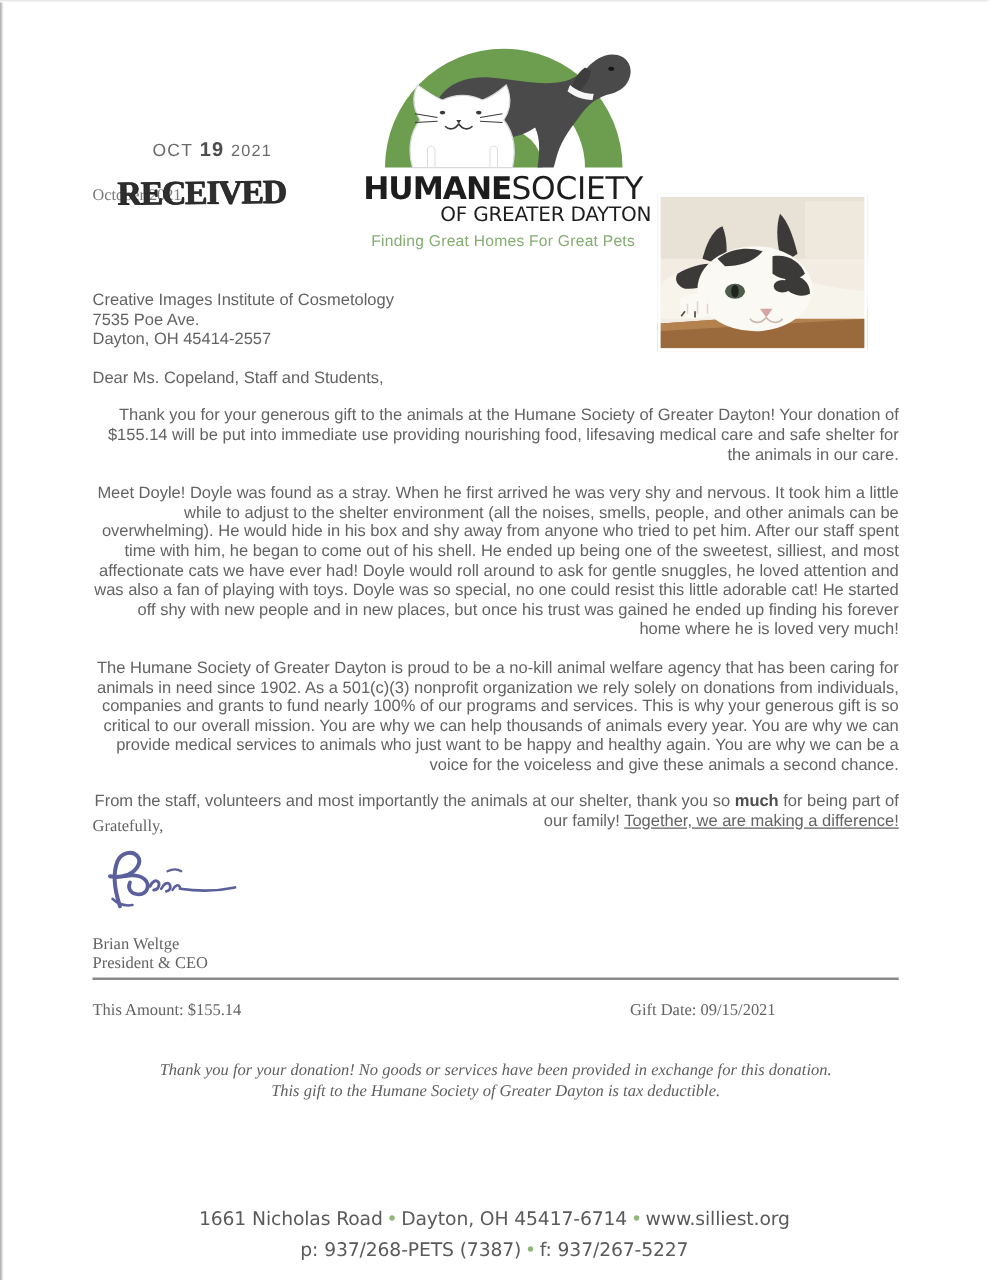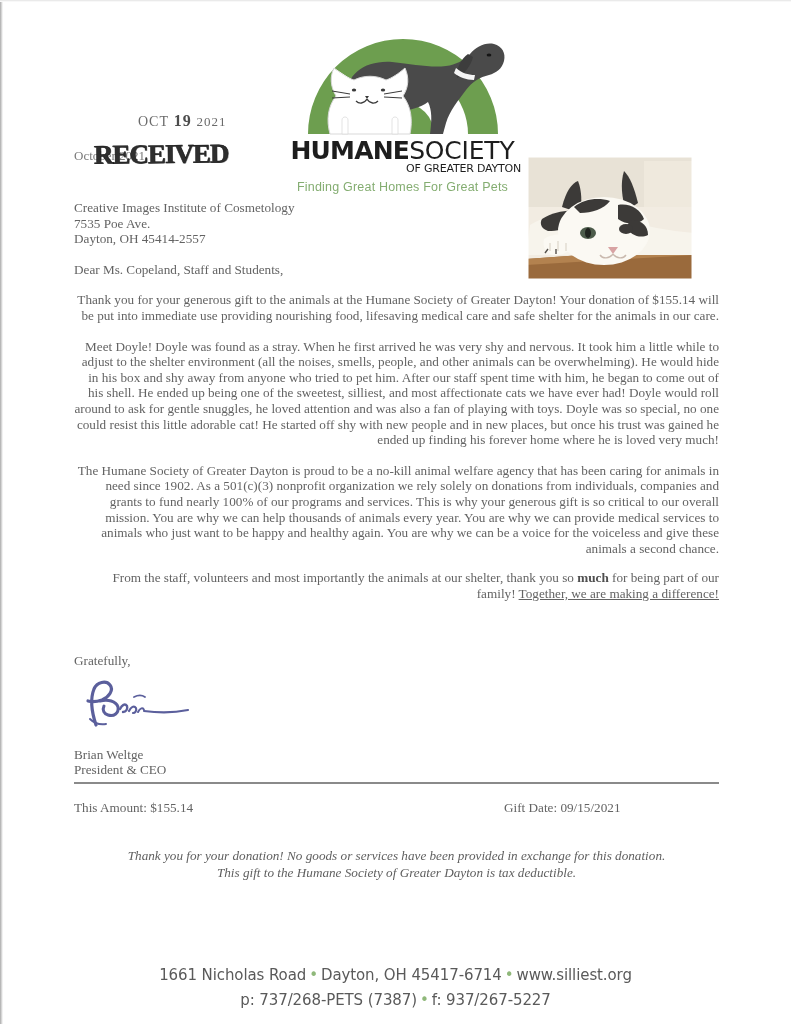--- a/index.html
+++ b/index.html
@@ -39,26 +39,25 @@
     position: absolute;
     left: 74px;
     top: 112px;
     width: 300px;
     height: 60px;
   }
   .date-stamp {
     position: absolute;
     left: 48px;
     top: 0px;
-    font-family: Liberation Serif, serif;
+    font-family: Liberation Sans, sans-serif;
     font-size: 15px;
     letter-spacing: 1px;
     color: #6a6a6a;
     white-space: nowrap;
-    margin-left: 16px;
   }
   .date-stamp .d-day {
     font-weight: bold;
     color: #4c4c4c;
     font-size: 16px;
   }
   .date-stamp .d-mon { font-size: 14px; }
   .date-stamp .d-yr  { font-size: 13px; }
 
   .typed-date {
@@ -100,21 +99,21 @@
     font-size: 25px;
     line-height: 1.0;
     color: #1d1d1d;
     white-space: nowrap;
     letter-spacing: -0.5px;
   }
   .logo-word .w-humane { font-weight: bold; letter-spacing: -0.8px; }
   .logo-word .w-society { font-weight: normal; letter-spacing: -0.2px; }
   .logo-sub {
     font-family: "DejaVu Sans", sans-serif;
-    font-size: 11px;
+    font-size: 16px;
     color: #1d1d1d;
     letter-spacing: -0.2px;
     text-align: right;
     padding-right: 4px;
     margin-top: -1px;
   }
   .logo-tag {
     margin-top: 5px;
     font-family: Liberation Sans, sans-serif;
     font-size: 12.5px;
@@ -131,23 +130,23 @@
     height: 126px;
     overflow: hidden;
     background: #efeae0;
   }
   .photo svg { display: block; }
 
   
   .letter {
     position: absolute;
     left: 74px;
-    top: 200px;
+    top: 232px;
     width: 645px;
-    font-family: Liberation Serif, serif;
+    font-family: Liberation Sans, sans-serif;
     font-size: 13.2px;
     line-height: 15.6px;
     color: #636363;
   }
   .addr-line { white-space: nowrap; }
   .salutation { margin-top: 15px; }
   .para { margin-top: 15px; text-align: right; }
   .para.tight { margin-top: 14px; }
   b.emph { font-weight: bold; color: #4f4f4f; }
   u.emph-u { text-decoration: underline; }
@@ -369,17 +368,17 @@
   </div>
 
   <div class="tax-note">
     <span class="l1">Thank you for your donation! No goods or services have been provided in exchange for this donation.</span>
     <span class="l2">This gift to the Humane Society of Greater Dayton is tax deductible.</span>
   </div>
 
   <div class="footer">
     <span>1661 Nicholas Road</span><span class="dot">•</span><span>Dayton, OH 45417-6714</span><span class="dot">•</span><span>www.silliest.org</span>
     <span class="f2">
-      <span>p: 737/268-PETS (7387)</span><span class="dot">•</span><span>f: 937/267-5227</span>
+      <span>p: 937/268-PETS (7387)</span><span class="dot">•</span><span>f: 937/267-5227</span>
     </span>
   </div>
 
 </div>
 
 </body></html>

